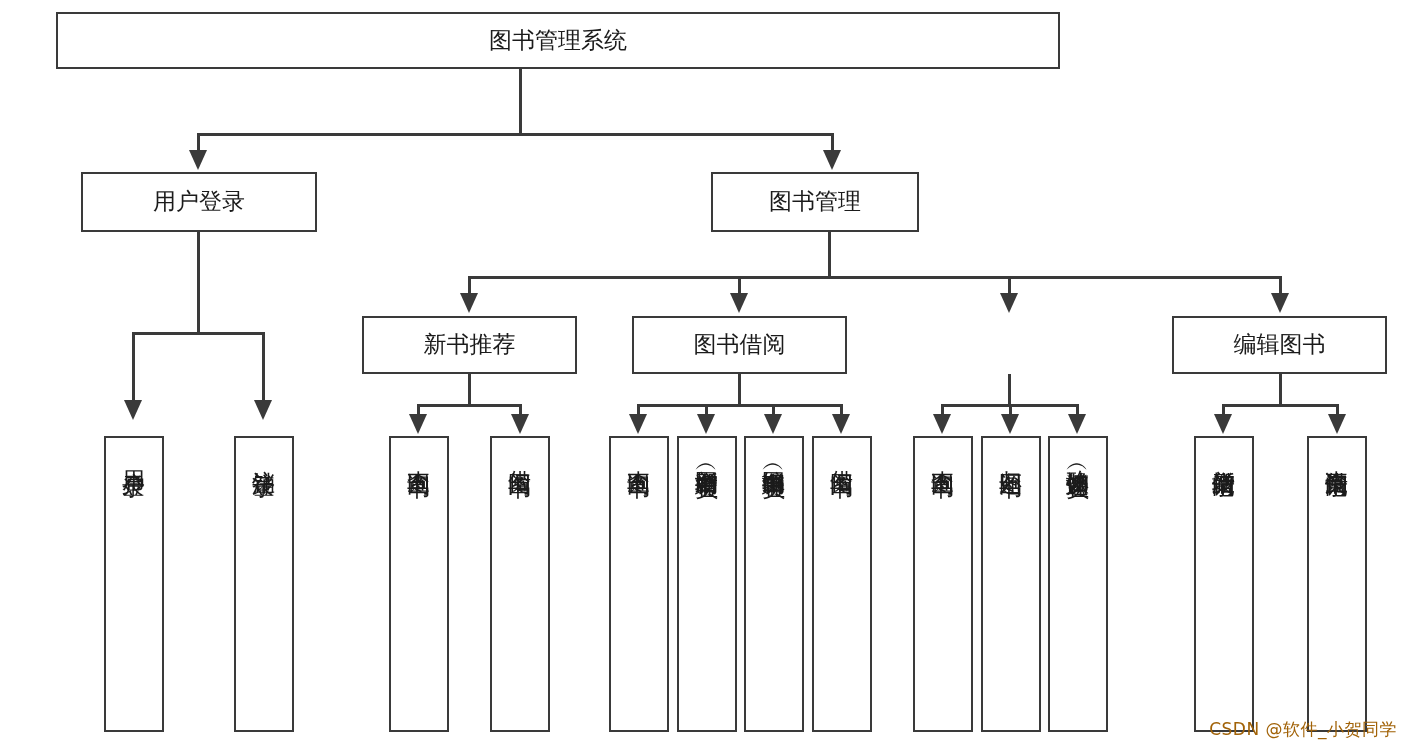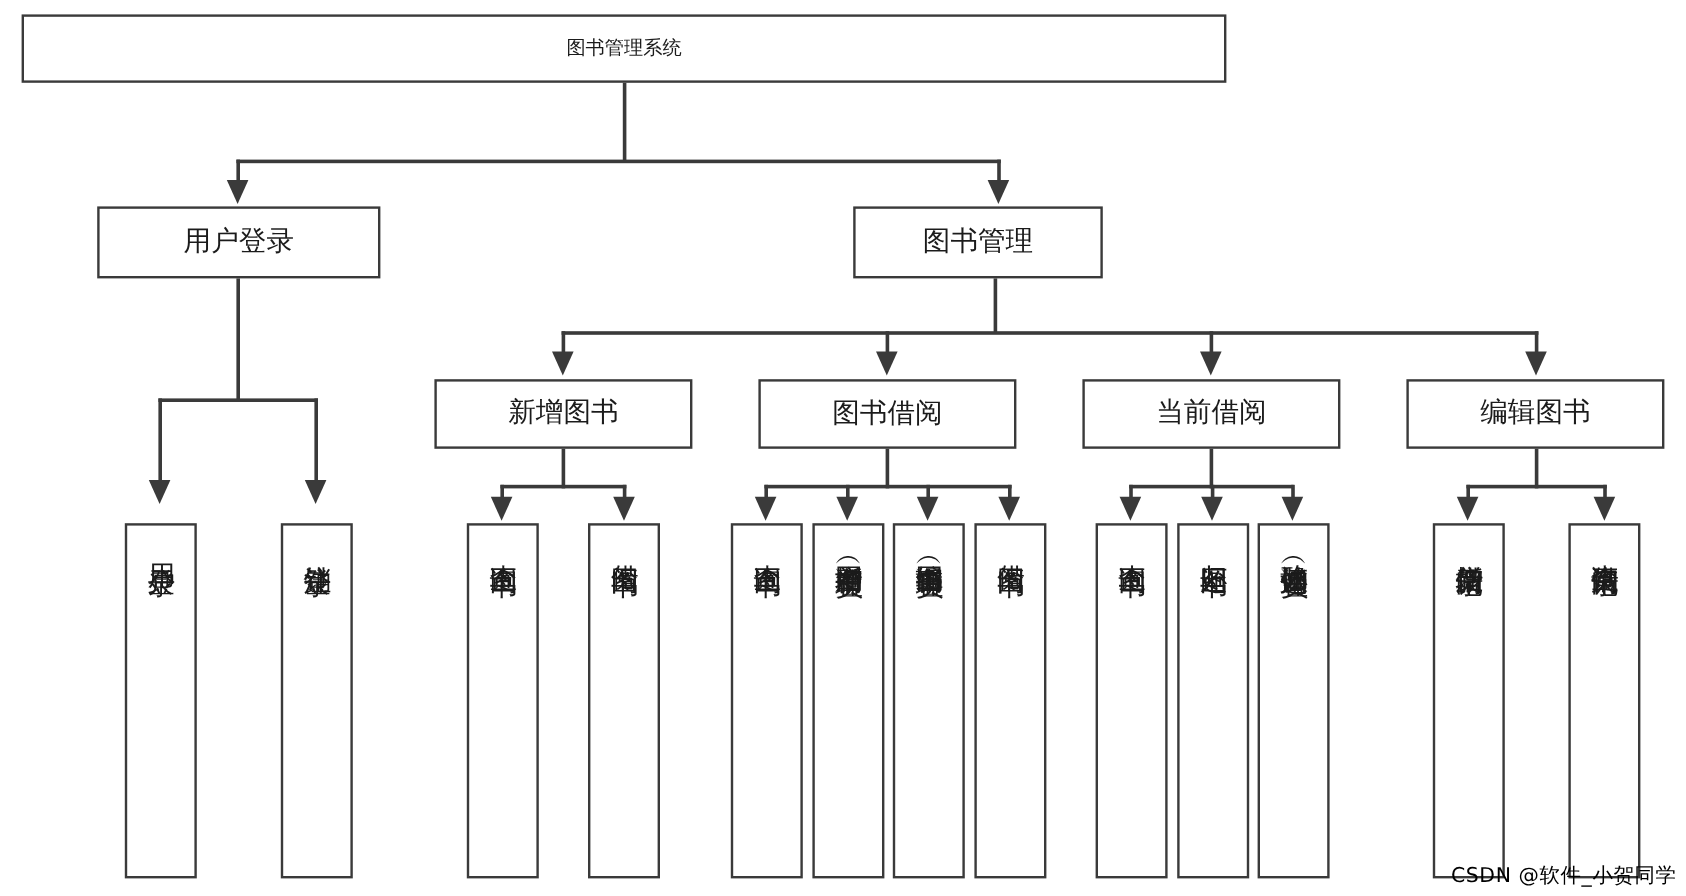--- a/index.html
+++ b/index.html
@@ -33,21 +33,22 @@
   }
   .node .lbl {
     display: block;
     white-space: pre-line;
   }
   
   .node.h {
     font-size: 23px;
   }
   .node.root {
-    font-size: 16px;
+    font-size: 23px;
+    margin-left: 38px;
   }
   
   .node.v {
     font-size: 23px;
     align-items: flex-start;
     justify-content: center;
     padding-top: 14px;
   }
   .node.v .lbl {
     writing-mode: vertical-rl;
@@ -72,21 +73,21 @@
     border-left: 9px solid transparent;
     border-right: 9px solid transparent;
     border-top: 20px solid #3a3a3a;
   }
   
   #watermark {
     position: absolute;
     right: 8px;
     bottom: 6px;
     font-size: 17px;
-    color: #000000;
+    color: #a16207;
     letter-spacing: 0.5px;
     pointer-events: none;
     white-space: nowrap;
   }
 </style>
 </head>
 <body>
 
 <div id="canvas">
 
@@ -135,27 +136,24 @@
   <div class="ln vv" style="left:738px; top:276px; width:3px; height:19px;"></div>
   <div class="arrow" style="left:730px; top:293px;"></div>
 
   <div class="ln vv" style="left:1008px; top:276px; width:3px; height:19px;"></div>
   <div class="arrow" style="left:1000px; top:293px;"></div>
 
   <div class="ln vv" style="left:1279px; top:276px; width:3px; height:19px;"></div>
   <div class="arrow" style="left:1271px; top:293px;"></div>
 
   <div class="node h" style="left:362px; top:316px; width:215px; height:58px;">
-    <span class="lbl">新增图书</span>
-  </div>
-  <div class="node h" style="left:632px; top:316px; width:215px; height:58px;font-family:Liberation Serif, serif;">
+    <span class="lbl">新书推荐</span>
+  </div>
+  <div class="node h" style="left:632px; top:316px; width:215px; height:58px;">
     <span class="lbl">图书借阅</span>
-  </div>
-  <div class="node h" style="left:902px; top:316px; width:215px; height:58px;">
-    <span class="lbl">当前借阅</span>
   </div>
   <div class="node h" style="left:1172px; top:316px; width:215px; height:58px;">
     <span class="lbl">编辑图书</span>
   </div>
 
   <div class="ln vv" style="left:468px; top:374px; width:3px; height:33px;"></div>
   <div class="ln hh" style="left:417px; top:404px; width:105px; height:3px;"></div>
   <div class="ln vv" style="left:417px; top:404px; width:3px; height:14px;"></div>
   <div class="arrow" style="left:409px; top:414px;"></div>
   <div class="ln vv" style="left:519px; top:404px; width:3px; height:14px;"></div>

